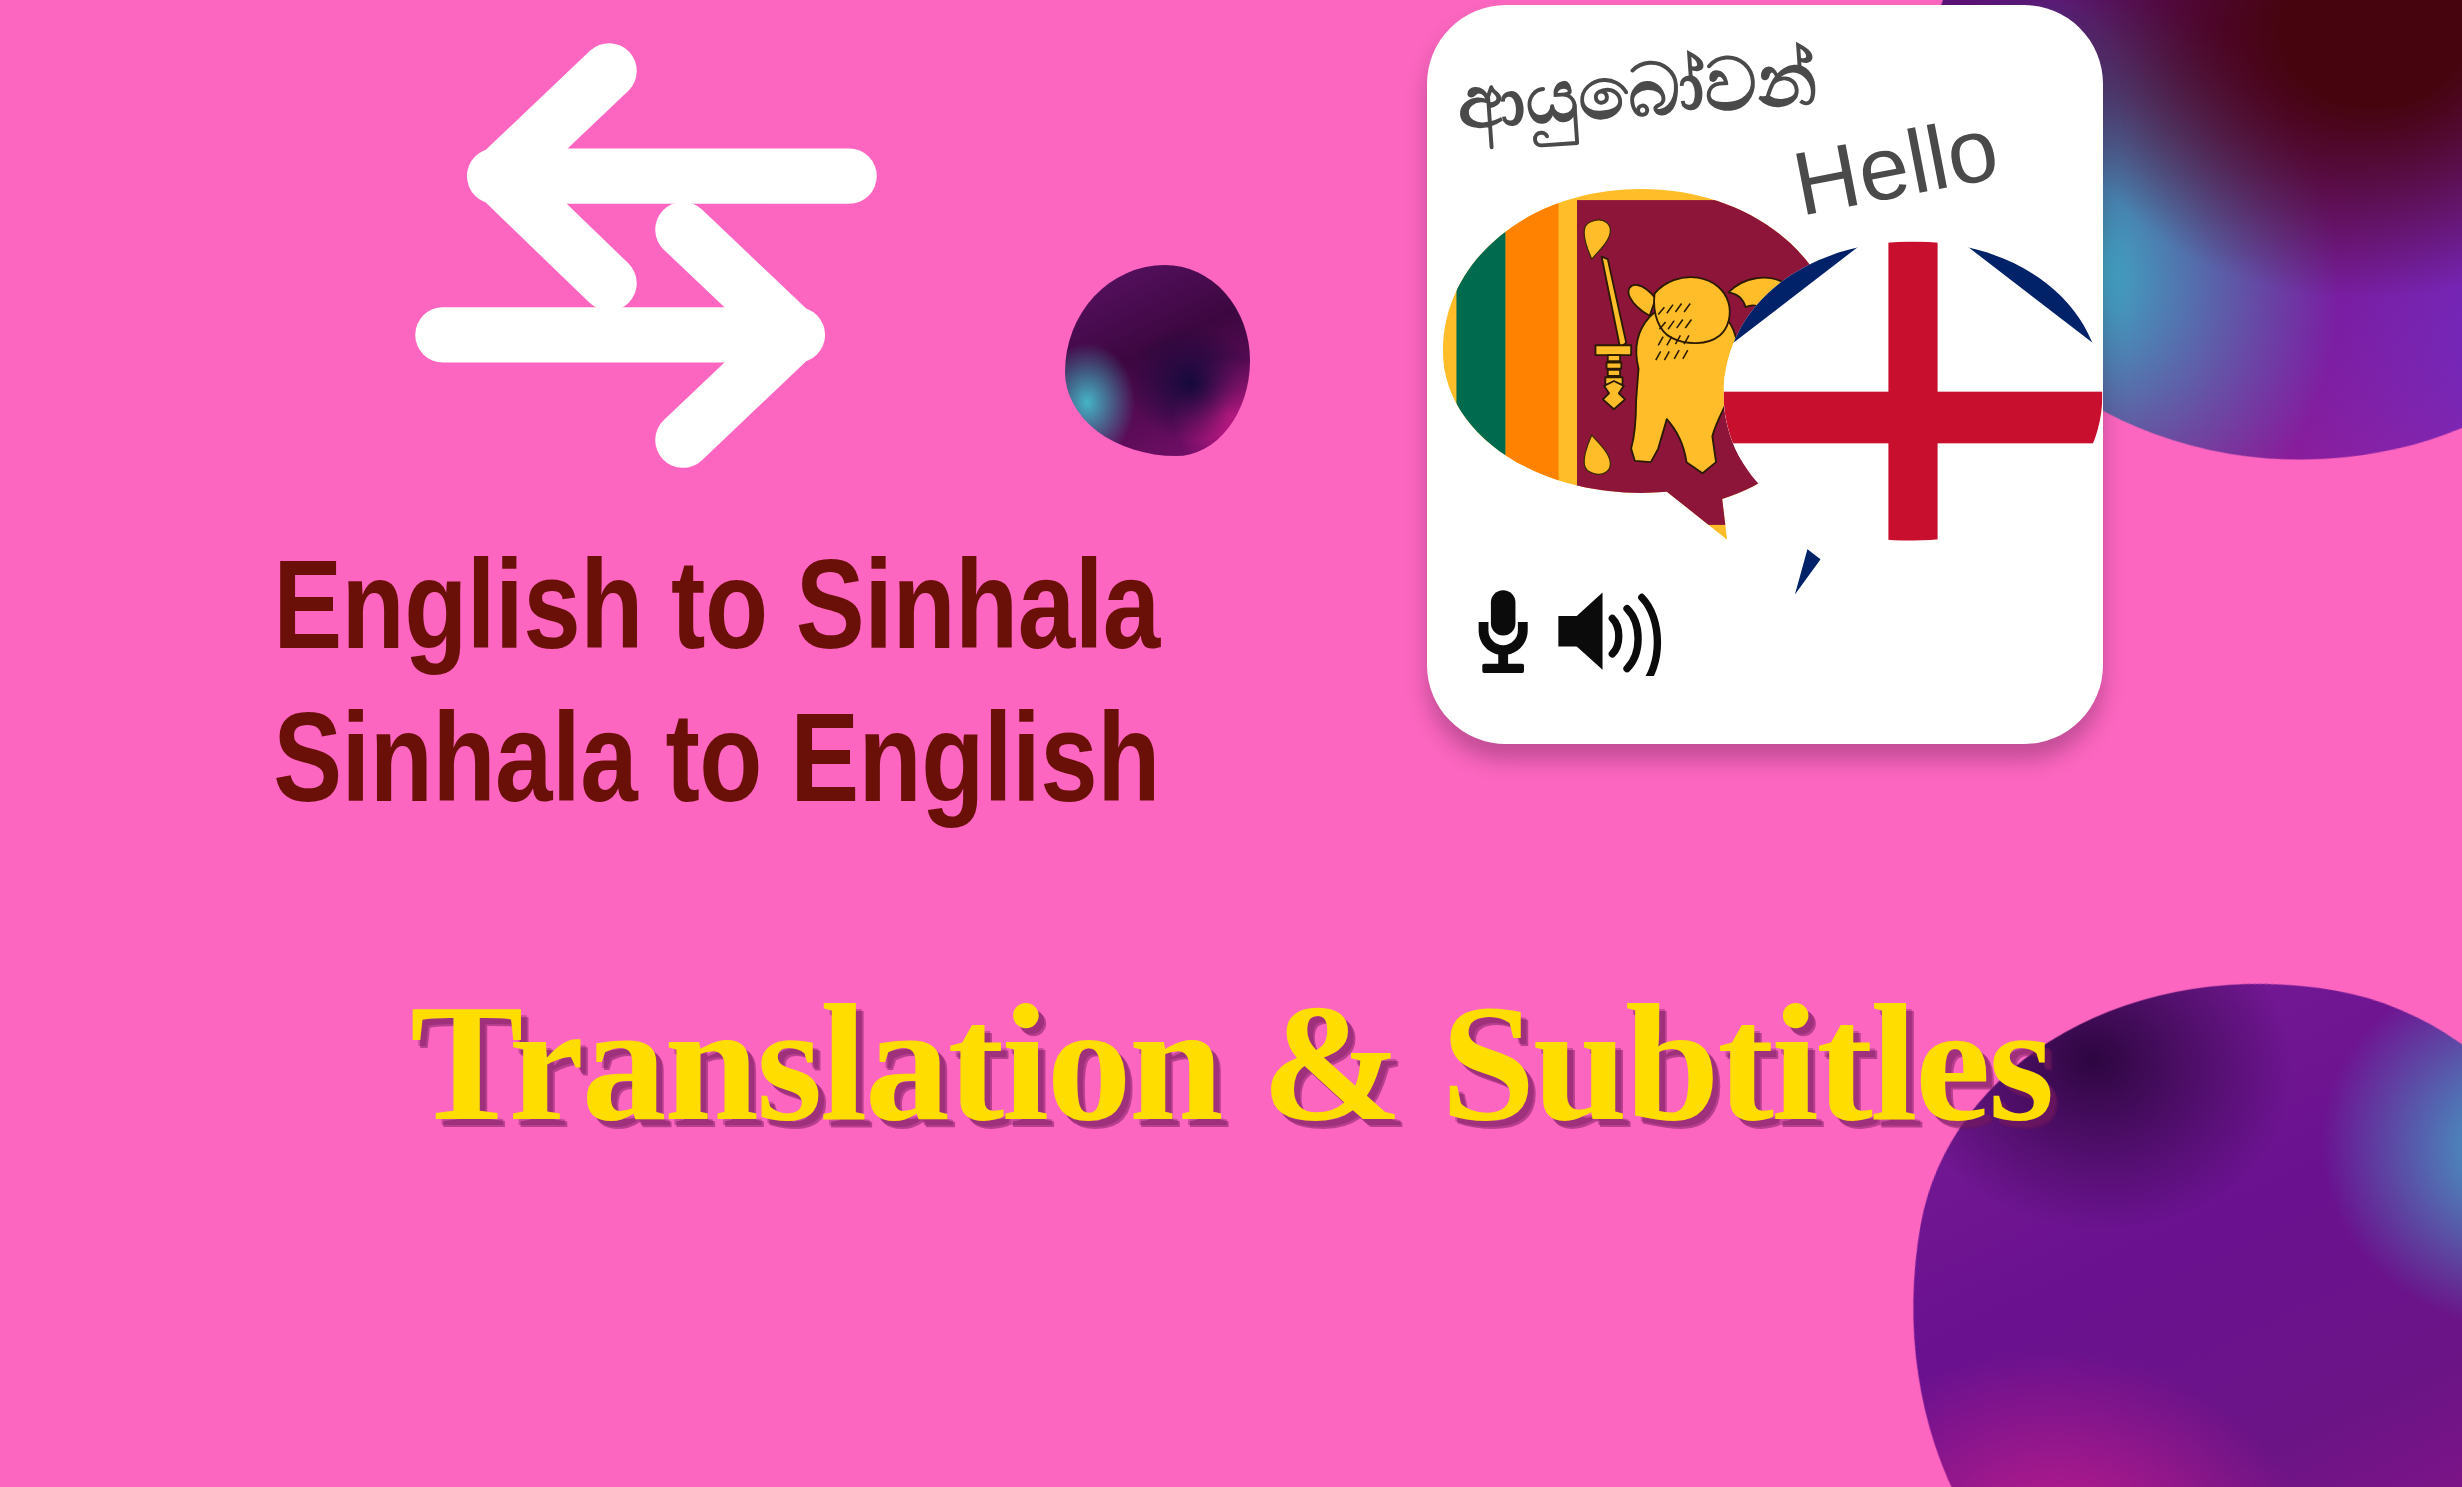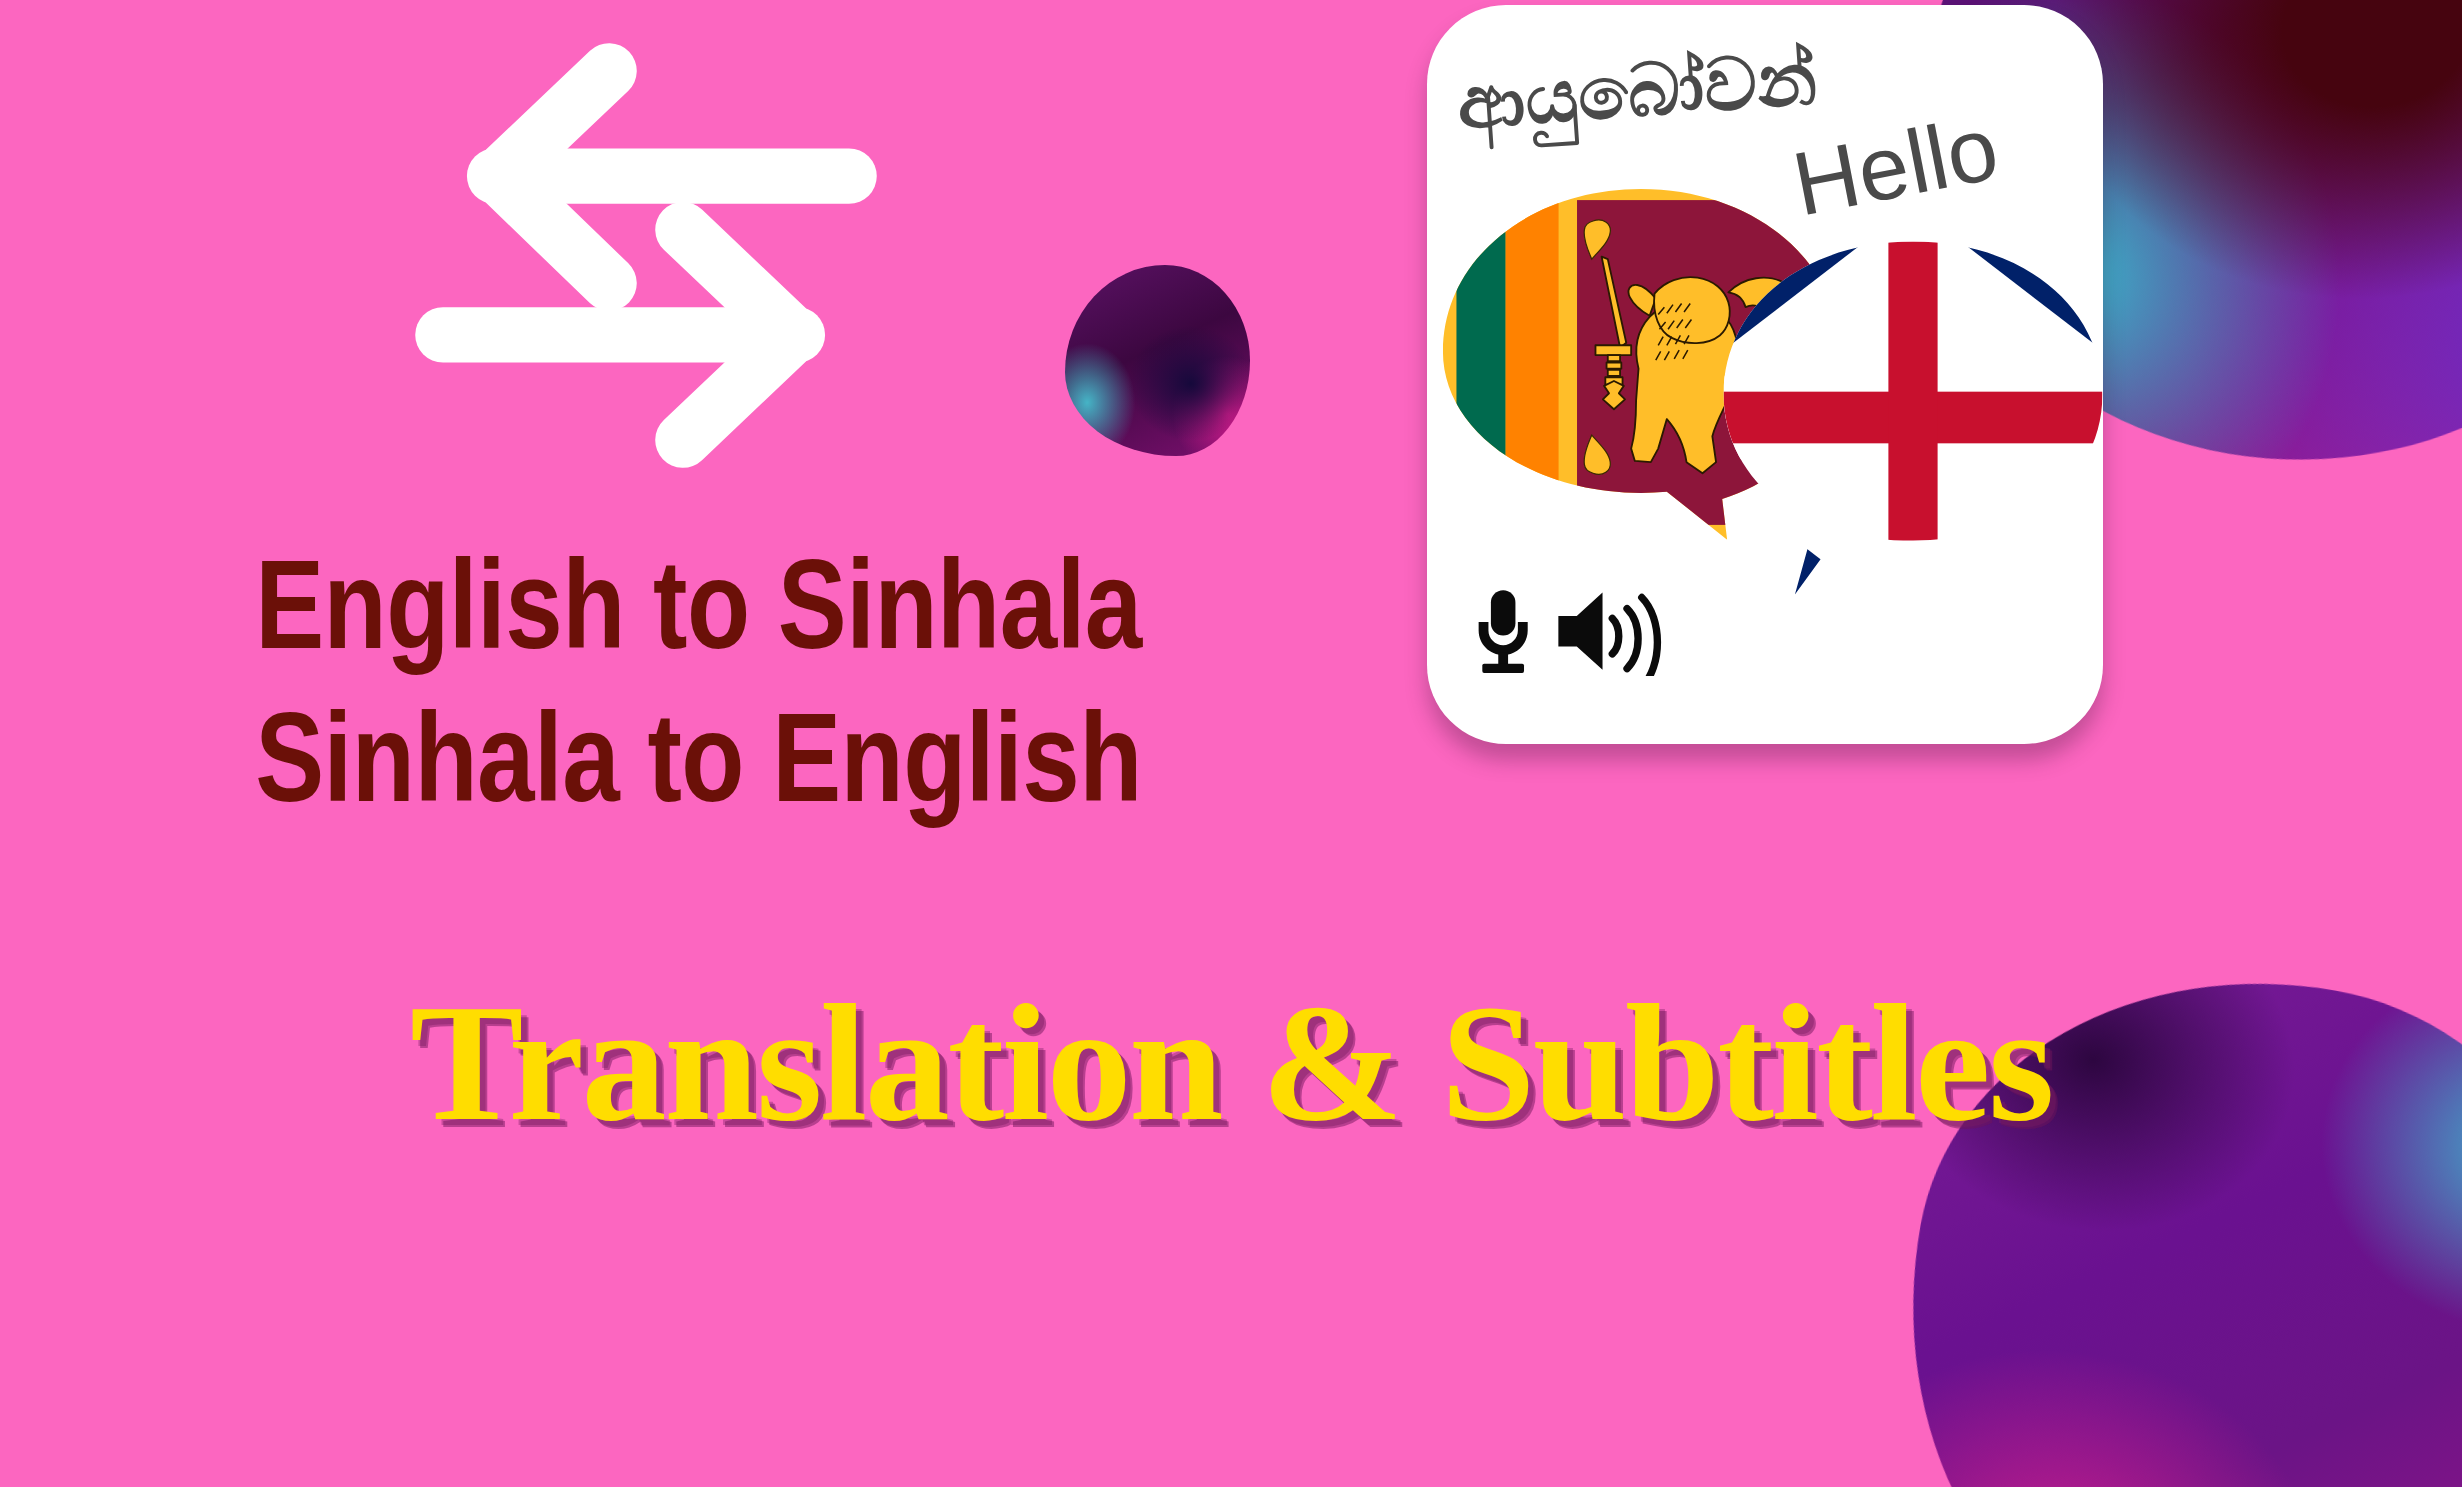--- a/index.html
+++ b/index.html
@@ -46,21 +46,21 @@
       radial-gradient(ellipse 42% 50% at 12% 72%, #45B4C6 0%, rgba(69,180,198,0) 62%),
       radial-gradient(ellipse 52% 52% at 88% 78%, #CE1B8A 0%, rgba(206,27,138,0) 58%),
       linear-gradient(155deg,#5C1266 0%, #3C0740 45%, #7D1070 100%);
   }
 
   
   .translate-icon{position:absolute;left:406px;top:43px;width:480px;height:425px;}
   .translate-icon svg{width:100%;height:100%;display:block;}
 
   
-  .headlines{position:absolute;left:0;top:542px;width:1397px;}
+  .headlines{position:absolute;left:18px;top:542px;width:1397px;}
   .headline{
     color:#6B1008;
     font-family:"Liberation Sans Narrow","Liberation Sans",sans-serif;
     font-weight:bold;
     font-size:126px;
     line-height:1.0;
     text-align:center;
     letter-spacing:-0.6px;
     transform:scaleX(0.82);
     transform-origin:center center;

